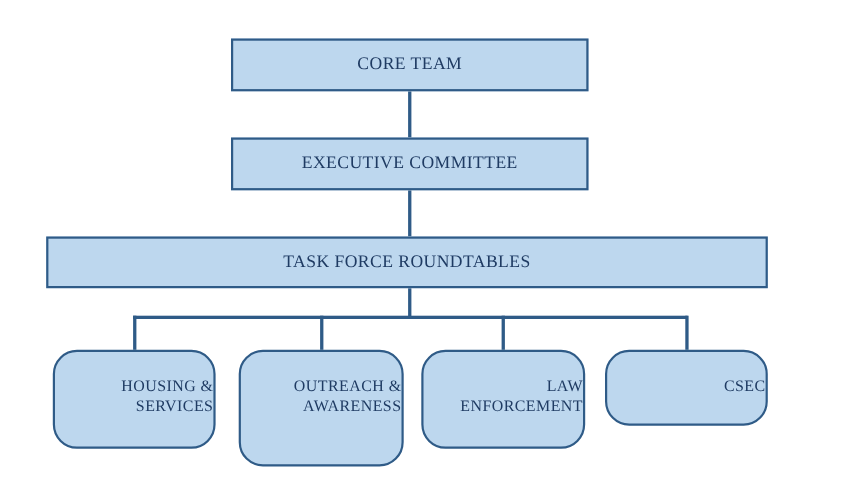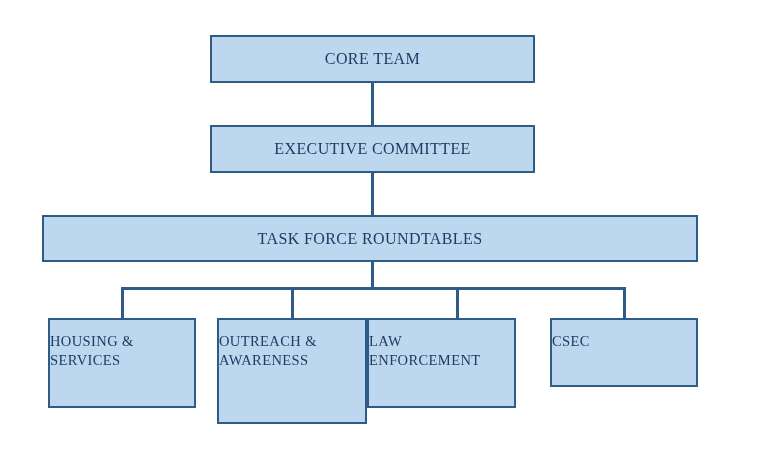--- a/index.html
+++ b/index.html
@@ -14,51 +14,52 @@
     background: var(--background, #ffffff);
     font-family: "Liberation Serif", "DejaVu Serif", serif;
     overflow: hidden;
   }
   .node {
     position: absolute;
     box-sizing: border-box;
     background: var(--box-fill, #bdd7ee);
     border: 2.5px solid var(--box-border, #2f5b87);
     color: var(--text, #1f3b63);
-    text-align: left;
+    text-align: right;
     letter-spacing: 0.4px;
   }
   .node.level-top {
     display: flex;
     align-items: center;
     justify-content: center;
     font-size: 16px;
   }
   .node.level-child {
     font-size: 14.5px;
     line-height: 1.3;
-    padding-top: 12px;
+    padding-top: 22px;
+    border-radius: 22px;
   }
   .node.level-child .lbl {
     white-space: pre-line;
   }
   .line {
     position: absolute;
     background: var(--connector, #2f5b87);
   }
   .line.v { width: 2.5px; }
   .line.h { height: 2.5px; }
 
   
   .n-core   { left: 210px; top: 35px;  width: 325px; height: 48px; }
   .n-exec   { left: 210px; top: 125px; width: 325px; height: 48px; }
   .n-task   { left: 42px;  top: 215px; width: 656px; height: 47px; }
   .n-housing  { left: 48px;  top: 318px; width: 148px; height: 90px; }
   .n-outreach { left: 217px; top: 318px; width: 150px; height: 106px; }
-  .n-law      { left: 367px; top: 318px; width: 149px; height: 90px; }
+  .n-law      { left: 383px; top: 318px; width: 149px; height: 90px; }
   .n-csec     { left: 550px; top: 318px; width: 148px; height: 69px; }
 
   
   .c-core-exec { left: 371px; top: 83px;  height: 42px; }
   .c-exec-task { left: 371px; top: 173px; height: 42px; }
   .c-task-stem { left: 371px; top: 262px; height: 26px; }
   .c-rail      { left: 121px; top: 287px; width: 504px; }
   .c-drop-1    { left: 121px; top: 287px; height: 31px; }
   .c-drop-2    { left: 291px; top: 287px; height: 31px; }
   .c-drop-3    { left: 456px; top: 287px; height: 31px; }

